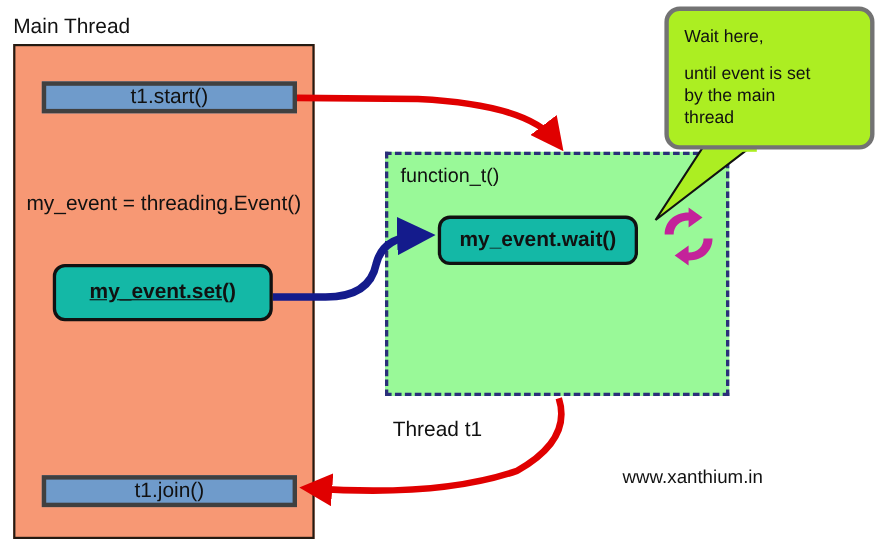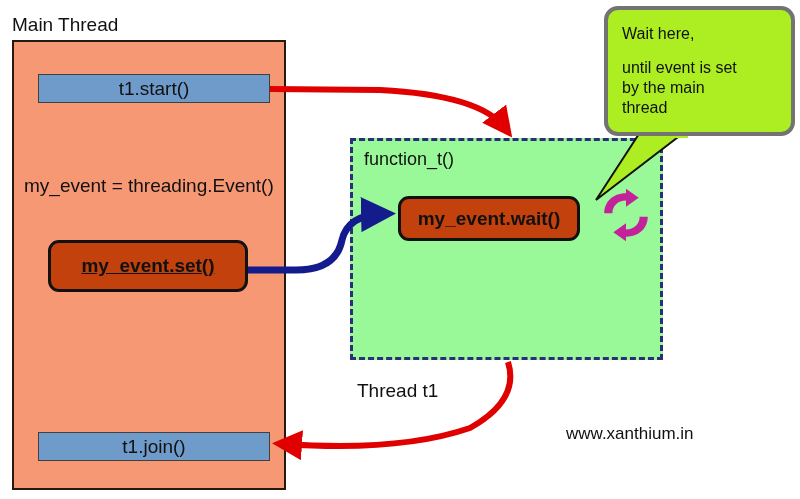--- a/index.html
+++ b/index.html
@@ -45,21 +45,21 @@
     background: #F79874;
     border: 2px solid #241a12;
     box-sizing: border-box;
     z-index: 2;
   }
 
   
   .blue-box {
     position: absolute;
     background: #6F9BCB;
-    border: 1px solid #404040;
+    border: 4px solid #404040;
     box-sizing: border-box;
     display: flex;
     align-items: center;
     justify-content: center;
     font-size: 19px;
     color: #111111;
     z-index: 4;
   }
   #t1-start-box { left: 38px; top: 74px; width: 232px; height: 29px; }
   #t1-join-box  { left: 38px; top: 432px; width: 232px; height: 29px; }
@@ -71,21 +71,21 @@
     top: 175px;
     font-size: 19px;
     color: #111111;
     white-space: nowrap;
     z-index: 4;
   }
 
   
   .action-box {
     position: absolute;
-    background: #c2410c;
+    background: #14b8a6;
     border: 3px solid #111111;
     border-radius: 11px;
     box-sizing: border-box;
     display: flex;
     align-items: center;
     justify-content: center;
     font-size: 19px;
     font-weight: bold;
     color: #111111;
     z-index: 7;

